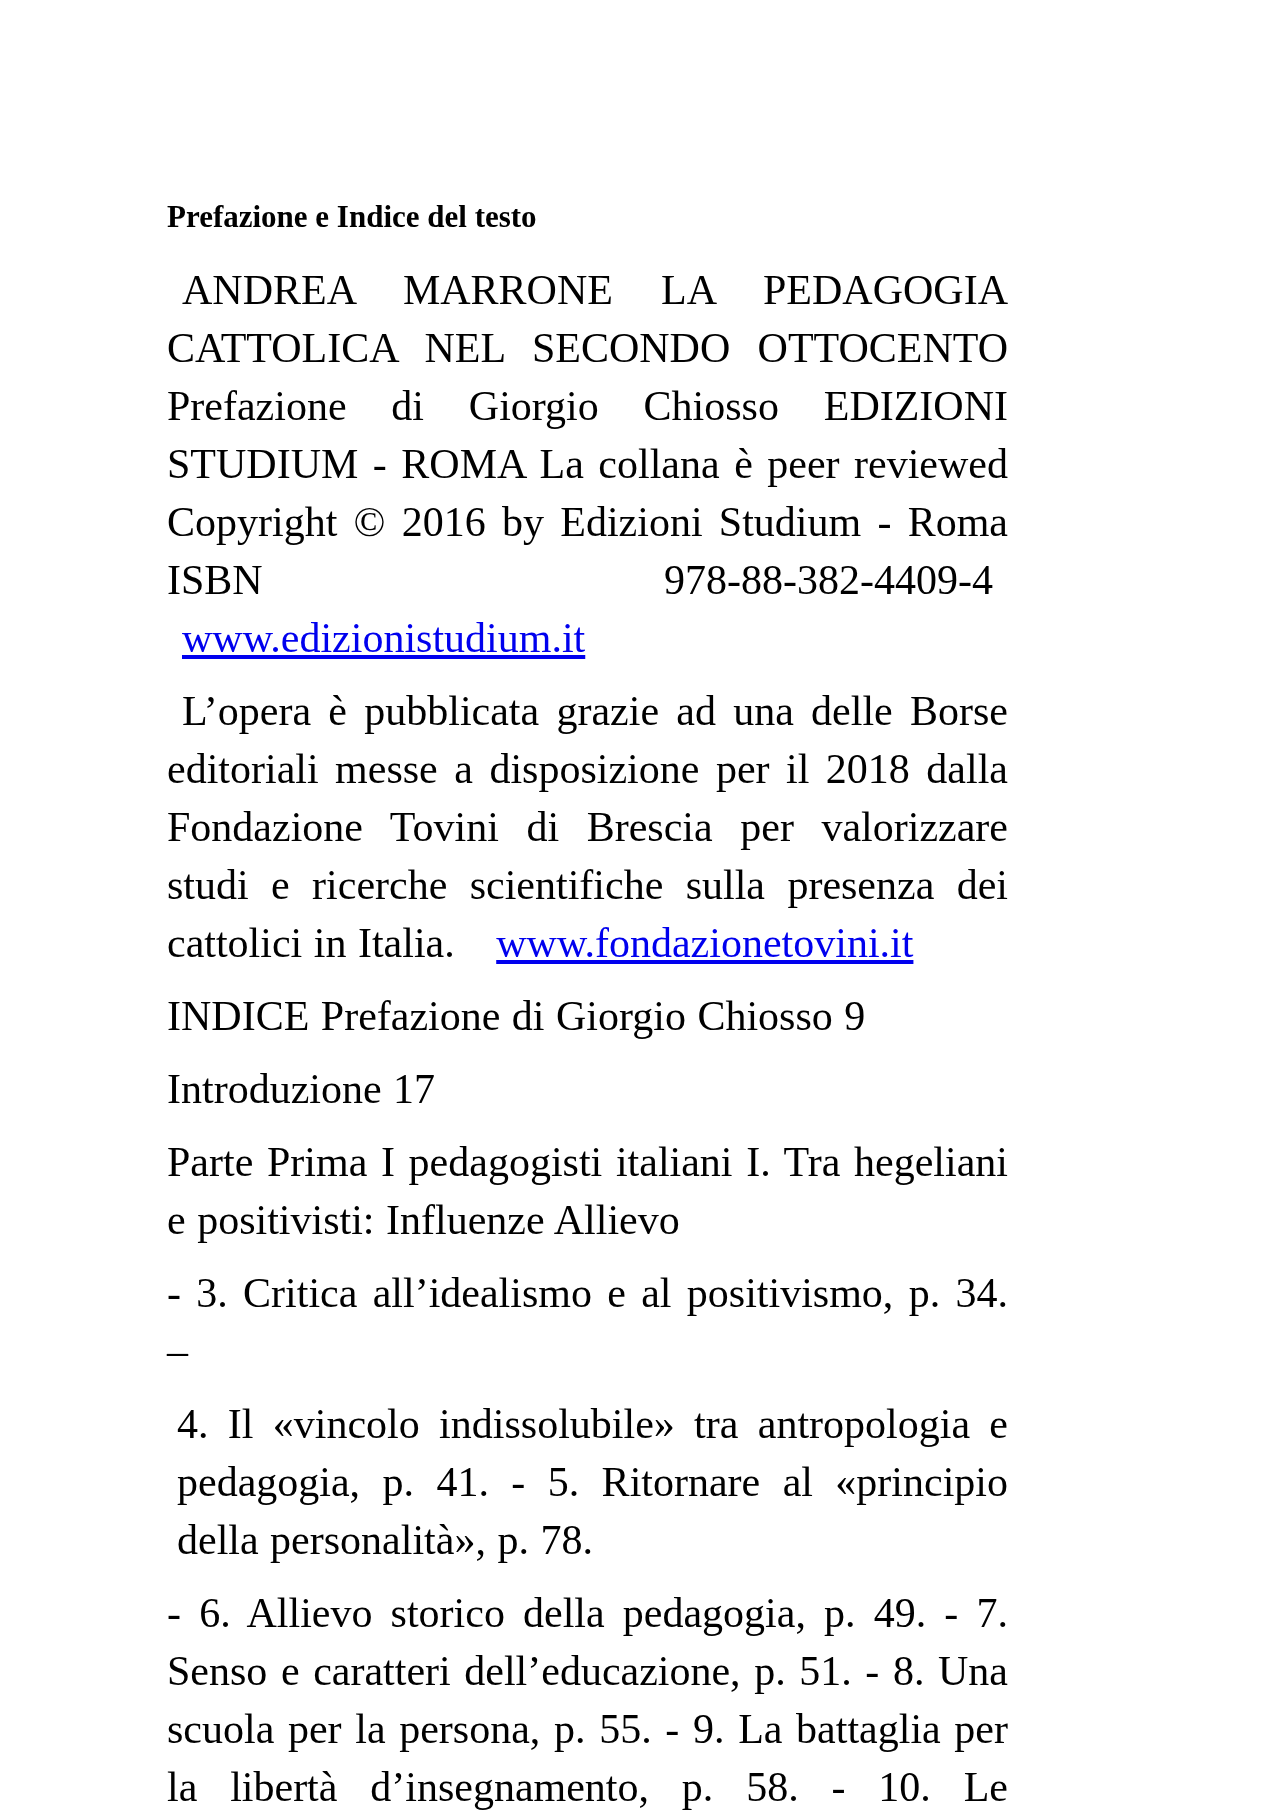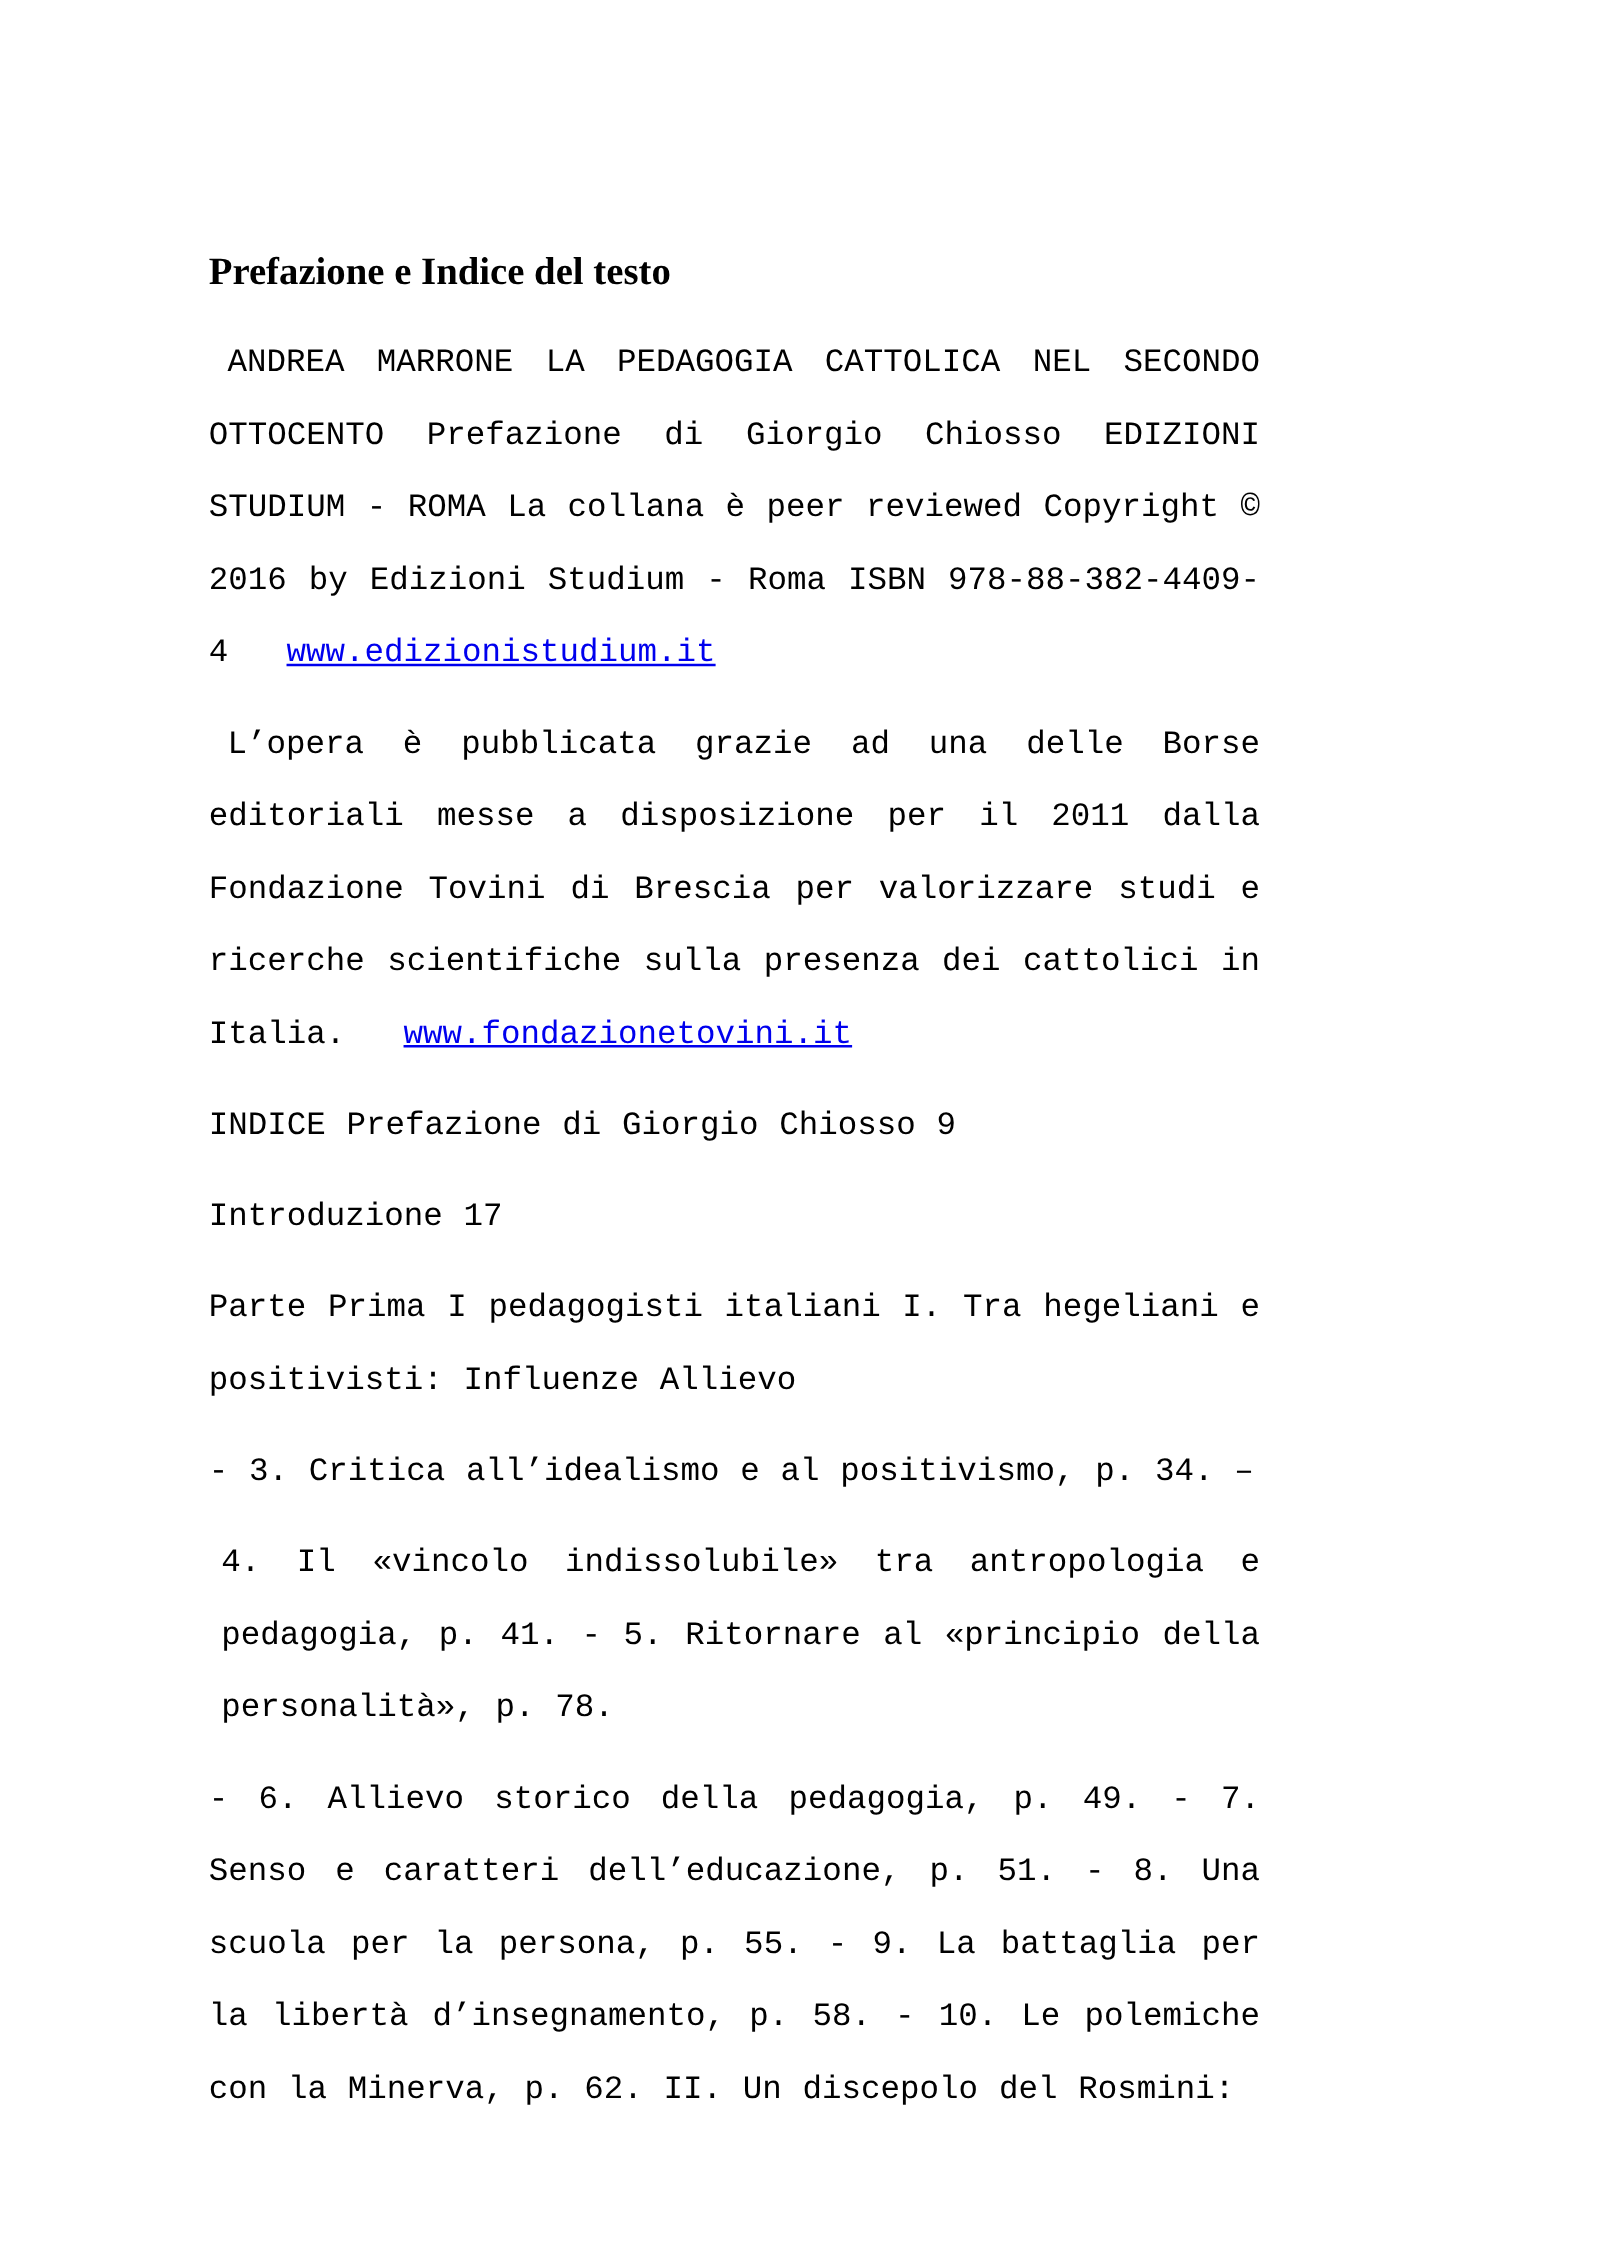--- a/index.html
+++ b/index.html
@@ -16,46 +16,45 @@
   .page {
     padding: 128px 272px 40px 107px; 
   }
   .heading {
     font-size: 31px;
     font-weight: bold;
     line-height: 58px;
     text-align: left;
   }
   .para {
-    font-size: 26px;
+    font-size: 42px;
     line-height: 58px;
     text-align: justify;
     text-align-last: left;
     word-spacing: 1px;
-    font-family: Liberation Mono, monospace;
   }
   .para.slight-indent {
     padding-left: 10px;
   }
   .link {
     color: #0000ee;
     text-decoration: underline;
     cursor: pointer;
   }
 </style>
 </head>
 <body>
 
 <div class="page">
 
   <h1 class="heading">Prefazione e Indice del testo</h1>
 
   <p class="para"><span>ANDREA MARRONE LA PEDAGOGIA CATTOLICA NEL SECONDO OTTOCENTO Prefazione di Giorgio Chiosso EDIZIONI STUDIUM - ROMA La collana è peer reviewed Copyright © 2016 by Edizioni Studium - Roma ISBN 978-88-382-4409-4 </span><a class="link">www.edizionistudium.it</a></p>
 
-  <p class="para"><span>L’opera è pubblicata grazie ad una delle Borse editoriali messe a disposizione per il 2011 dalla Fondazione Tovini di Brescia per valorizzare studi e ricerche scientifiche sulla presenza dei cattolici in Italia. </span><a class="link">www.fondazionetovini.it</a></p>
+  <p class="para"><span>L’opera è pubblicata grazie ad una delle Borse editoriali messe a disposizione per il 2018 dalla Fondazione Tovini di Brescia per valorizzare studi e ricerche scientifiche sulla presenza dei cattolici in Italia. </span><a class="link">www.fondazionetovini.it</a></p>
 
   <p class="para">INDICE Prefazione di Giorgio Chiosso 9</p>
 
   <p class="para">Introduzione 17</p>
 
   <p class="para">Parte Prima I pedagogisti italiani I. Tra hegeliani e positivisti: Influenze Allievo</p>
 
 
 
   <p class="para">- 3. Critica all’idealismo e al positivismo, p. 34. –</p>

